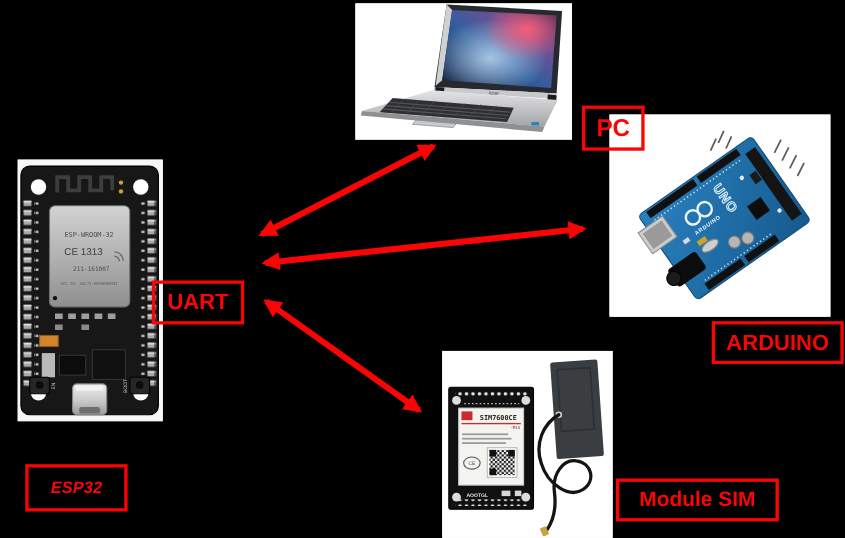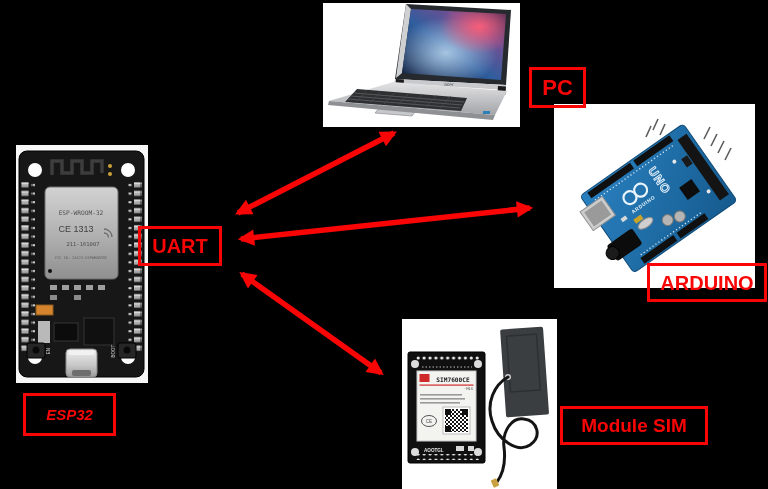--- a/index.html
+++ b/index.html
@@ -6,21 +6,21 @@
   html,body{margin:0;padding:0;background:#000;}
   .canvas{
     position:relative;width:768px;height:489px;background:#000;
     overflow:hidden;font-family:"Liberation Sans",sans-serif;
   }
   .photo{position:absolute;background:#fff;z-index:2;}
   .photo svg{display:block;width:100%;height:100%;}
   .label{
     position:absolute;display:flex;align-items:center;justify-content:center;
     border:3px solid var(--red);color:var(--red);font-weight:bold;
-    z-index:6;white-space:nowrap;line-height:1;
+    z-index:6;white-space:nowrap;line-height:1;margin-top:29px;
   }
   #arrow-layer{position:absolute;left:0;top:0;z-index:4;}
   text{font-family:"Liberation Sans",sans-serif;}
   .mono{font-family:"DejaVu Sans Mono",monospace;}
 </style>
 </head>
 <body>
 
 <div class="canvas">
 

